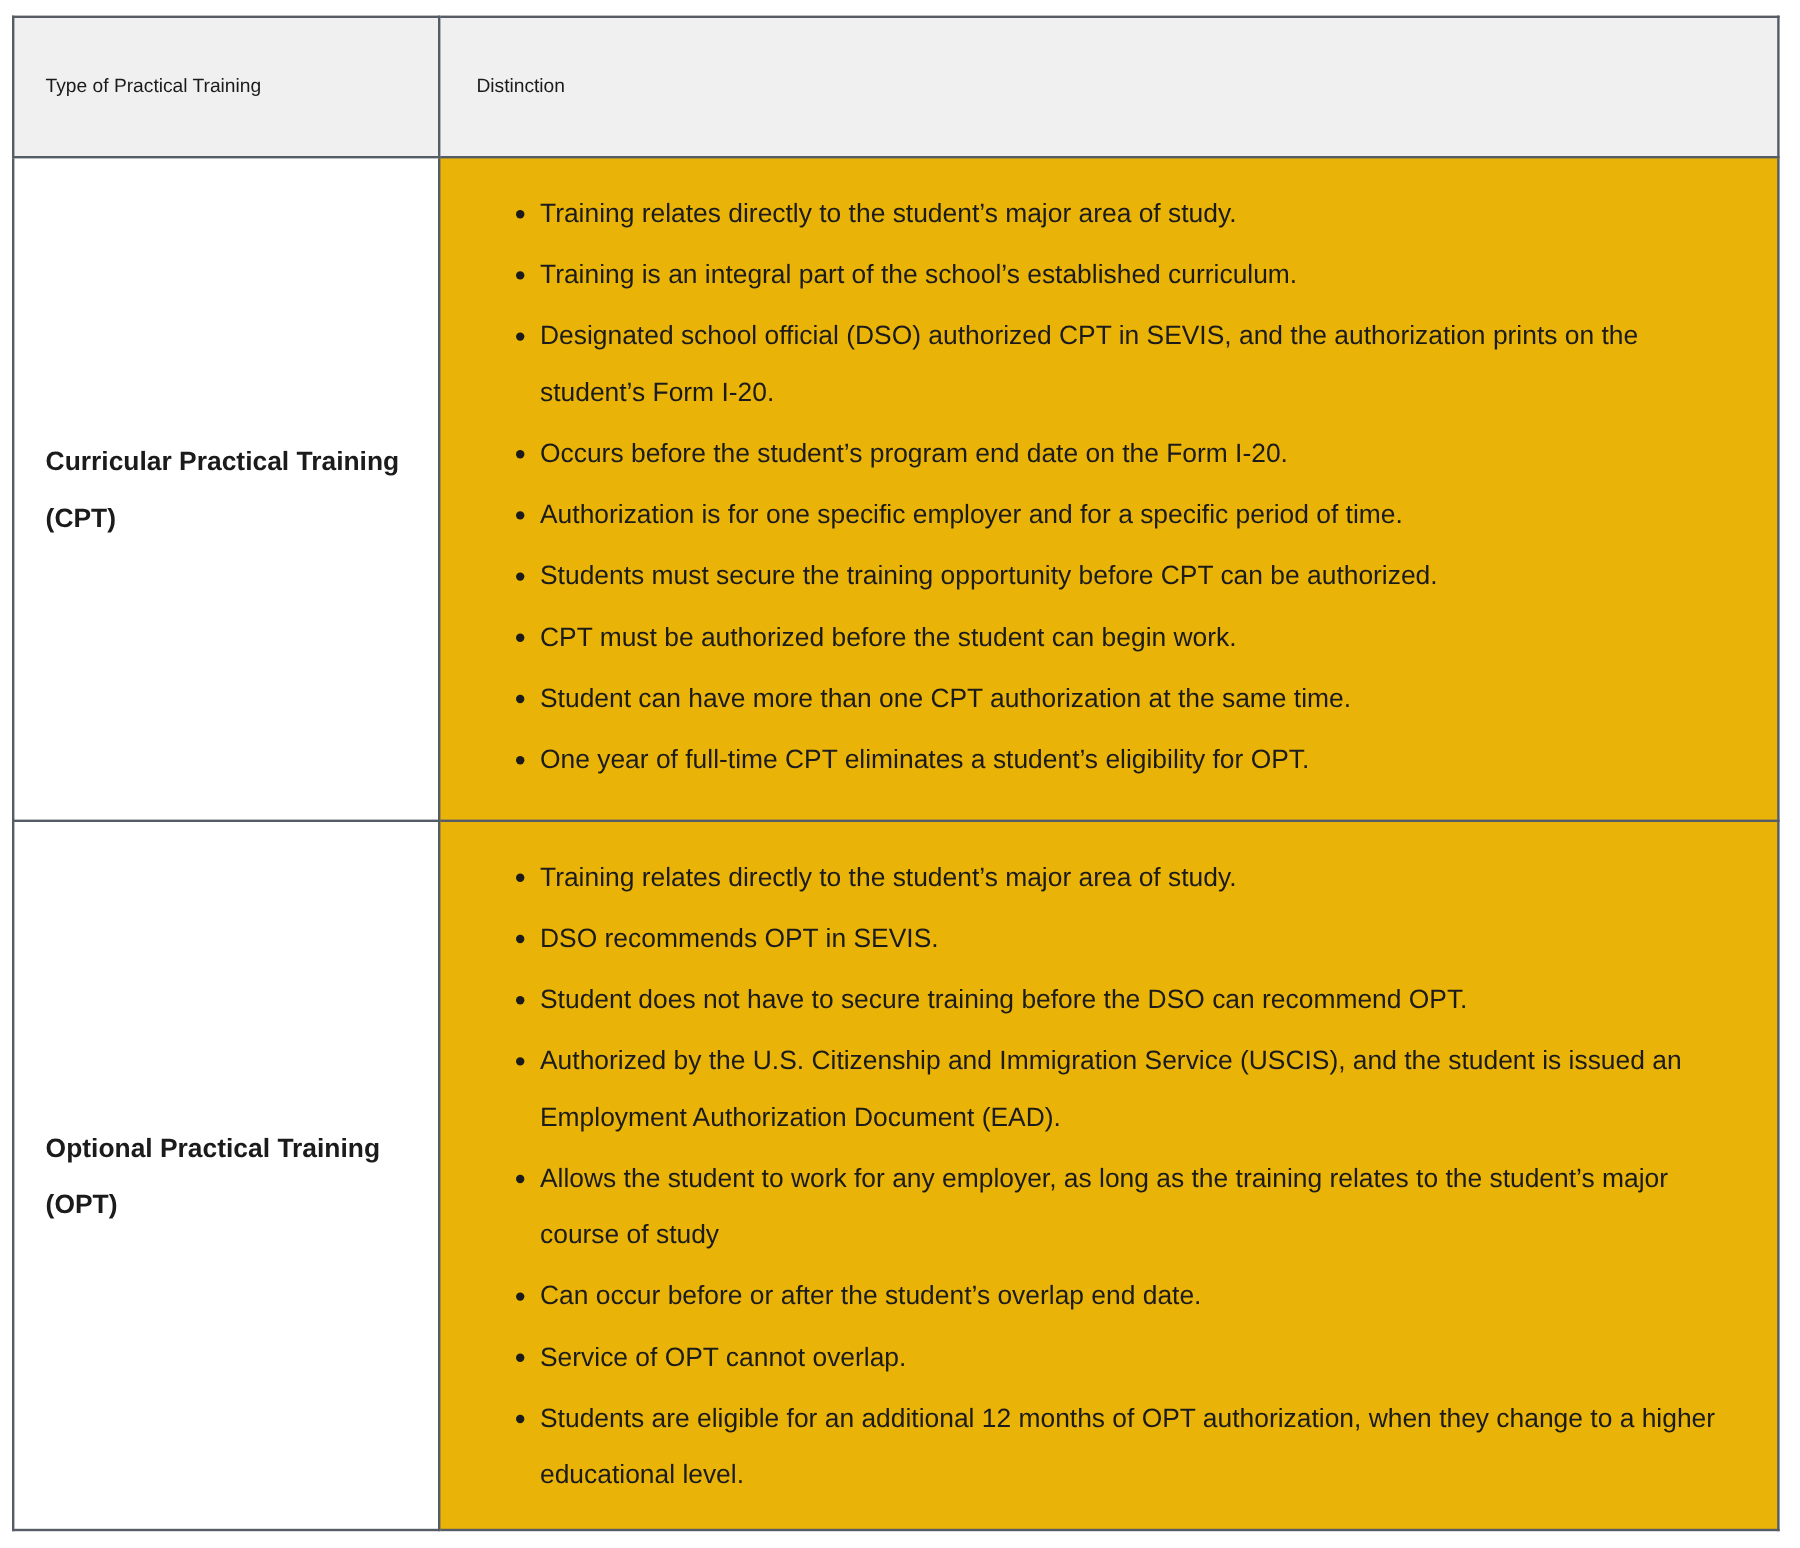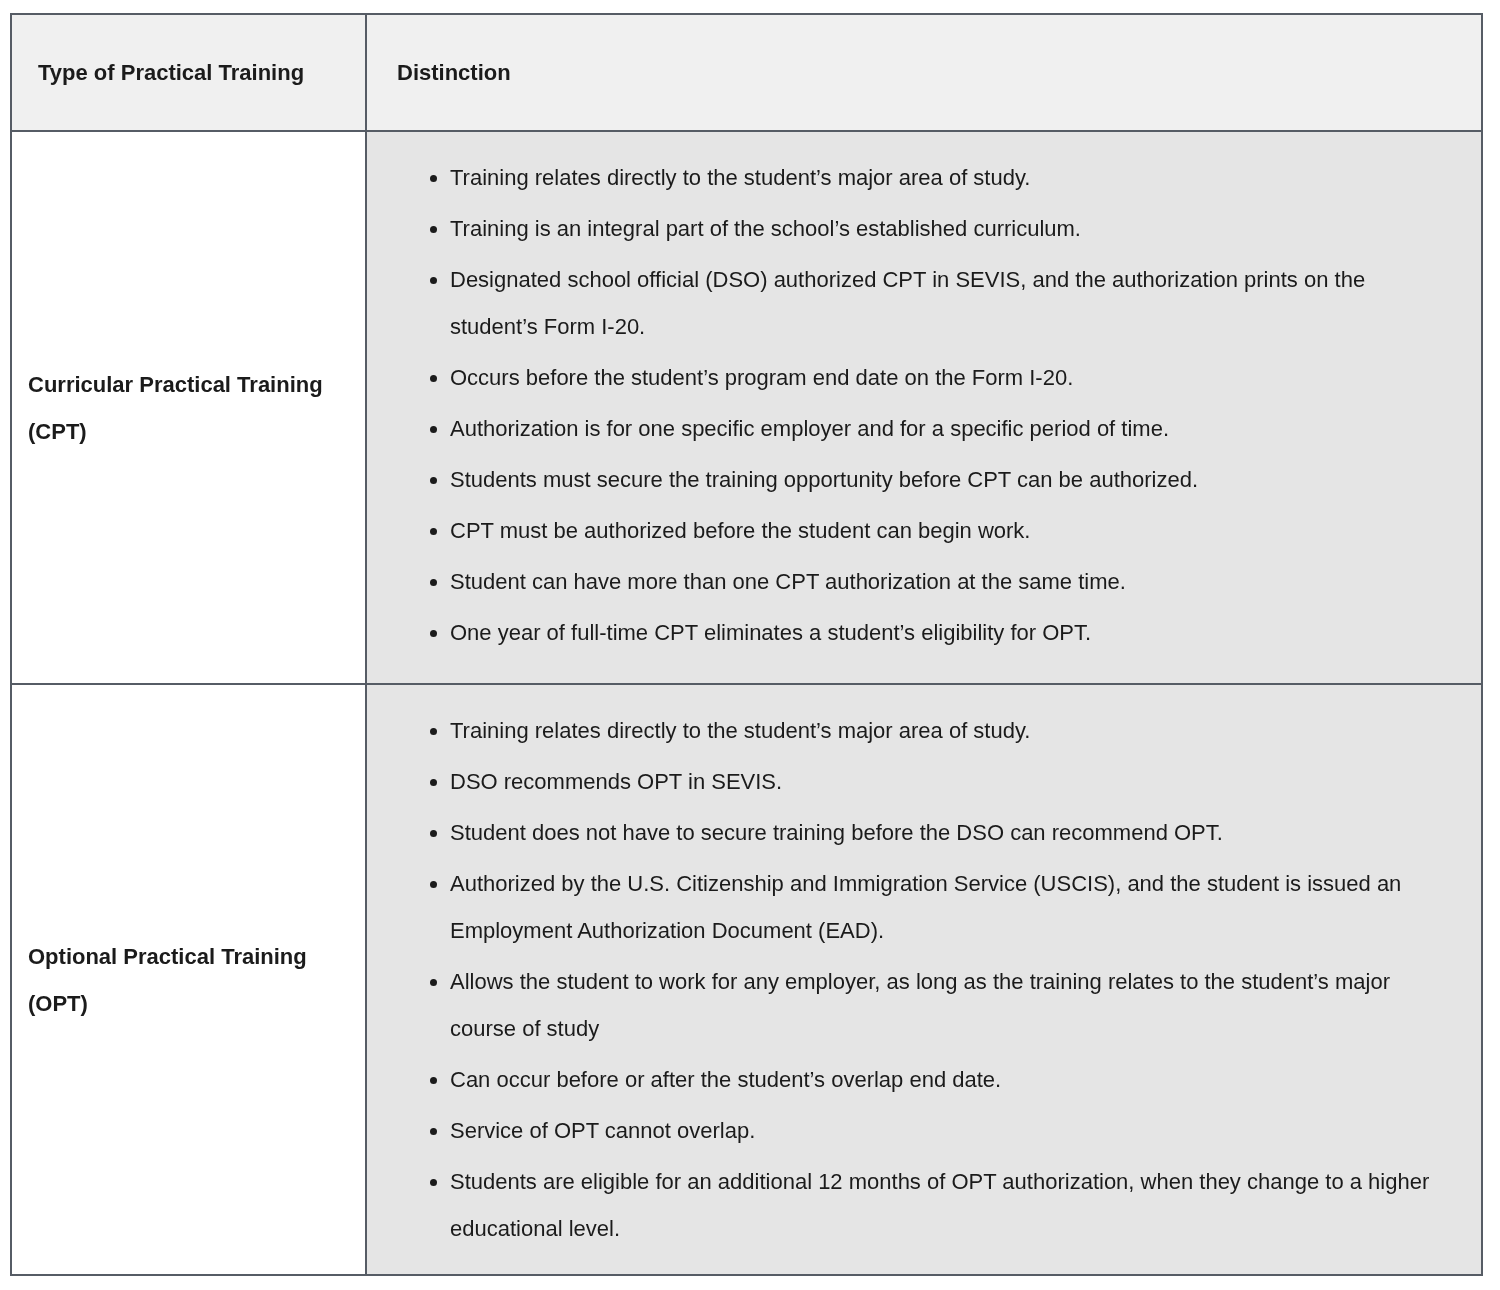--- a/index.html
+++ b/index.html
@@ -25,48 +25,48 @@
     border-collapse:collapse;
     table-layout:fixed;
     width:1473px;
   }
   .pt-table th,.pt-table td{
     border:2px solid var(--border-color);
     box-sizing:border-box;
   }
   .pt-table thead th{
     background:var(--header-bg);
-    font-size:22px;
-    font-weight:bold;
+    font-size:16px;
+    font-weight:normal;
     line-height:47px;
     text-align:left;
     vertical-align:middle;
   }
   th.col-type{
     width:355px;
     padding:8px 20px 8px 26px;
   }
   th.col-distinction{
     padding:8px 25px 8px 30px;
   }
   tr.header-row{height:117px;}
   tr.body-row-1{height:553px;}
   tr.body-row-2{height:589px;}
   td.row-label{
     font-size:22px;
     font-weight:bold;
     line-height:47px;
     vertical-align:middle;
-    padding:8px 20px 8px 16px;
+    padding:8px 20px 8px 26px;
     background:#ffffff;
   }
   td.row-content{
     vertical-align:top;
     padding:14px 35px 14px 30px;
-    background:#e5e5e5;
+    background:#eab308;
   }
   ul.bullets{
     margin:8px 0;
     padding:0 0 0 53px;
     list-style:disc outside;
     font-size:22px;
     line-height:47px;
   }
   ul.bullets li + li{margin-top:4px;}
   .it{}

